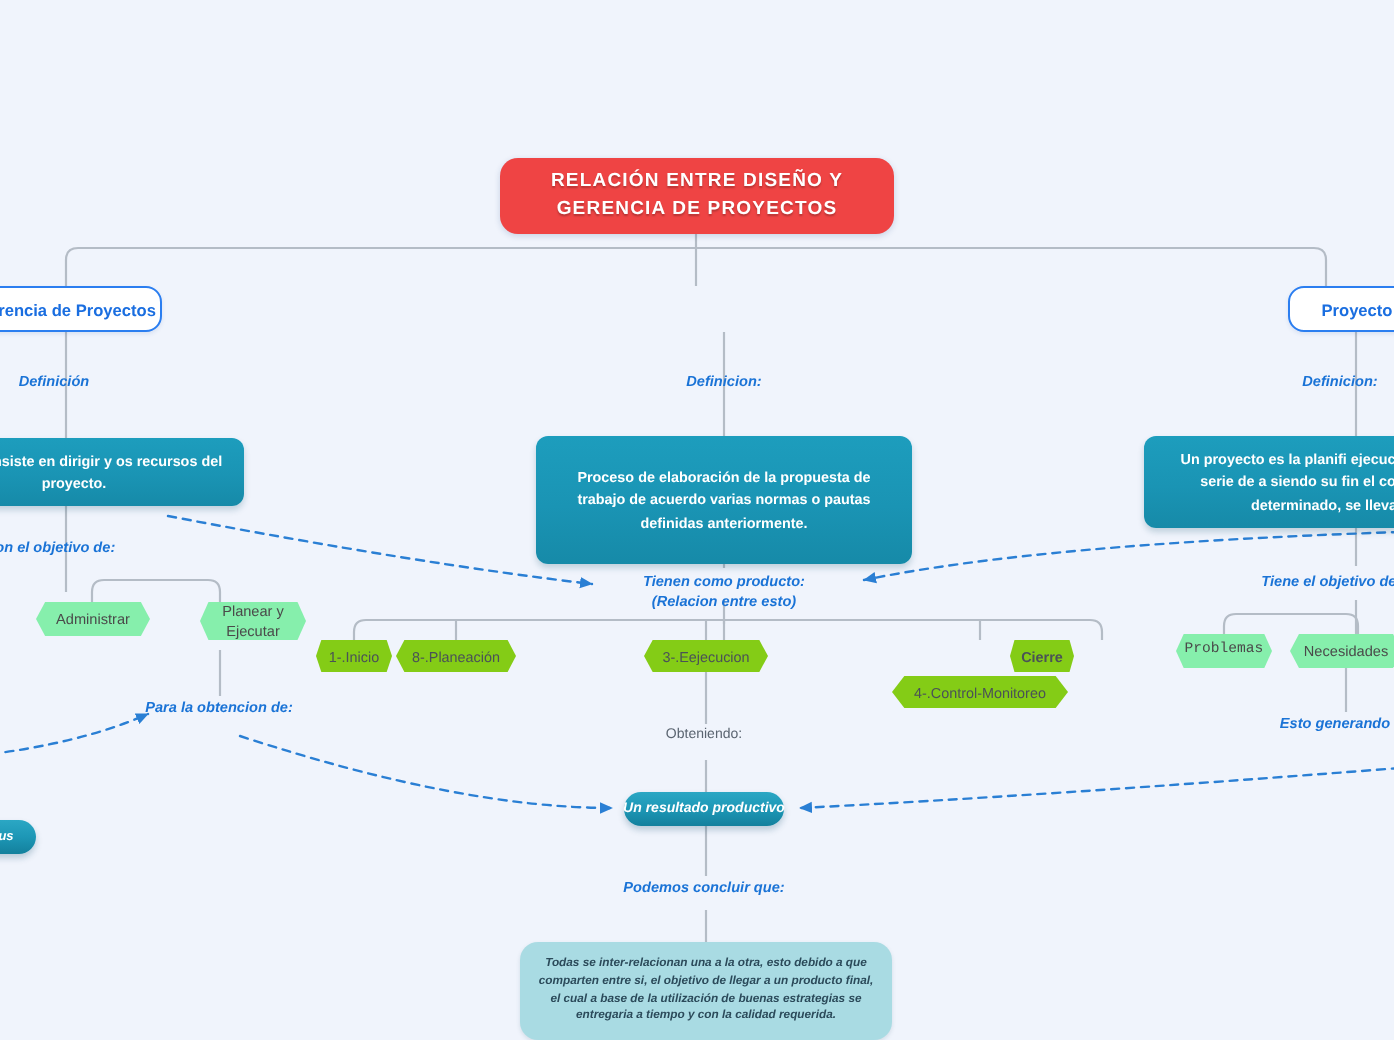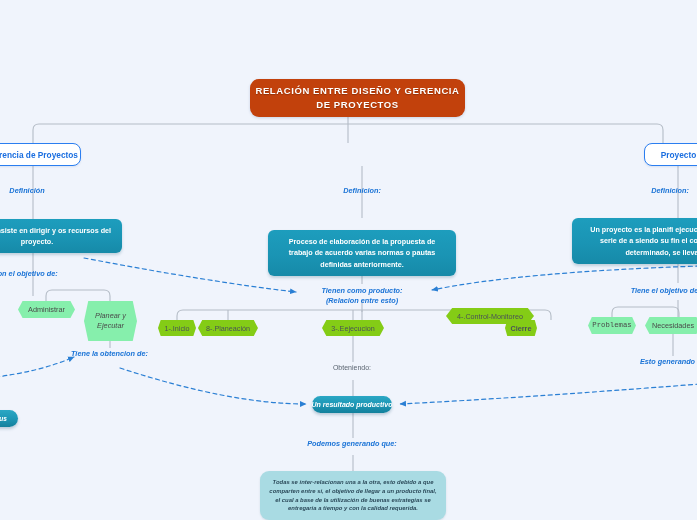--- a/index.html
+++ b/index.html
@@ -18,22 +18,22 @@
   svg#wires {
     position: absolute; left: 0; top: 0;
     width: 697px; height: 520px;
     pointer-events: none;
   }
   .node { position: absolute; }
 
   
   .root-node {
     left: 250px; top: 79px;
-    width: 215px; height: 38px;
-    background: #c2410c;
+    width: 197px; height: 38px;
+    background: #ef4444;
     border-radius: 9px;
     display: flex; align-items: center; justify-content: center;
     text-align: center;
     color: #ffffff;
     font-weight: bold;
     font-size: 9.5px;
     letter-spacing: .6px;
     line-height: 1.45;
     text-shadow: 0 1px 1px rgba(0,0,0,.25);
     box-shadow: 0 1px 3px rgba(20,60,120,.18);
@@ -89,55 +89,55 @@
     color: #ffffff;
     font-weight: bold;
     font-size: 7.2px;
     line-height: 1.55;
     text-align: center;
     padding: 7px 9px;
     display: flex; align-items: center; justify-content: center;
     box-shadow: 0 2px 3px rgba(20,80,110,.22);
   }
   #def-gerencia { left: -48px; top: 219px; width: 170px; height: 34px; }
-  #def-diseno   { left: 268px; top: 230px; width: 188px; height: 46px; }
+  #def-diseno   { left: 268px; top: 218px; width: 188px; height: 64px; }
   #def-proyecto { left: 572px; top: 218px; width: 180px; height: 46px; }
 
   
   .hex-node {
     background: #86efac;
     color: #4a4a4a;
     font-size: 7.3px;
     text-align: center;
     line-height: 1.35;
     display: flex; align-items: center; justify-content: center;
     clip-path: polygon(8% 0%, 92% 0%, 100% 50%, 92% 100%, 8% 100%, 0% 50%);
     padding: 0 4px;
   }
   #hex-administrar { left: 18px;  top: 301px; width: 57px; height: 17px; }
-  #hex-planear     { left: 84px;  top: 301px; width: 53px; height: 40px; font-style: italic; }
+  #hex-planear     { left: 100px;  top: 301px; width: 53px; height: 19px; }
   #hex-problemas   { left: 588px; top: 317px; width: 48px; height: 17px; font-family: Liberation Mono, monospace; }
   #hex-necesidades { left: 645px; top: 317px; width: 56px; height: 17px; }
 
   
   .proc-node {
     background: #84cc16;
     color: #4a5257;
     font-size: 7.2px;
     text-align: center;
     display: flex; align-items: center; justify-content: center;
     clip-path: polygon(7% 0%, 93% 0%, 100% 50%, 93% 100%, 7% 100%, 0% 50%);
     height: 16px;
     white-space: nowrap;
     padding: 0 5px;
   }
   #proc-inicio   { left: 158px; top: 320px; width: 38px; }
   #proc-planeacion { left: 198px; top: 320px; width: 60px; }
   #proc-ejecucion  { left: 322px; top: 320px; width: 62px; }
-  #proc-control    { left: 446px; top: 308px; width: 88px; }
+  #proc-control    { left: 446px; top: 338px; width: 88px; }
   #proc-cierre     { left: 505px; top: 320px; width: 32px; font-weight: bold; }
 
   
   .result-pill {
     background: linear-gradient(180deg,#2ba7c4 0%,#1d97b6 50%,#13809c 100%);
     border-radius: 12px;
     color: #ffffff;
     font-size: 7px;
     font-weight: bold;
     font-style: italic;
@@ -261,24 +261,24 @@
 
   <div class="node hex-node" id="hex-problemas">Problemas</div>
   <div class="node hex-node" id="hex-necesidades">Necesidades</div>
 
   <div class="node proc-node" id="proc-inicio">1-.Inicio</div>
   <div class="node proc-node" id="proc-planeacion">8-.Planeación</div>
   <div class="node proc-node" id="proc-ejecucion">3-.Eejecucion</div>
   <div class="node proc-node" id="proc-control">4-.Control-Monitoreo</div>
   <div class="node proc-node" id="proc-cierre">Cierre</div>
 
-  <div class="node rel-label" id="lbl-obtencion">Tiene la obtencion de:</div>
+  <div class="node rel-label" id="lbl-obtencion">Para la obtencion de:</div>
   <div class="node rel-label" id="lbl-generando">Esto generando</div>
   <div class="node rel-label" id="lbl-obteniendo">Obteniendo:</div>
 
   <div class="node result-pill" id="result-left-node">ous</div>
   <div class="node result-pill" id="result-node">Un resultado productivo</div>
 
-  <div class="node rel-label" id="lbl-concluir">Podemos generando que:</div>
+  <div class="node rel-label" id="lbl-concluir">Podemos concluir que:</div>
 
   <div class="node" id="conclusion-box">Todas se inter-relacionan una a la otra, esto debido a que comparten entre si, el objetivo de llegar a un producto final, el cual a base de la utilización de buenas estrategias se entregaria a tiempo y con la calidad requerida.</div>
 
 </div>
 
 </body></html>

